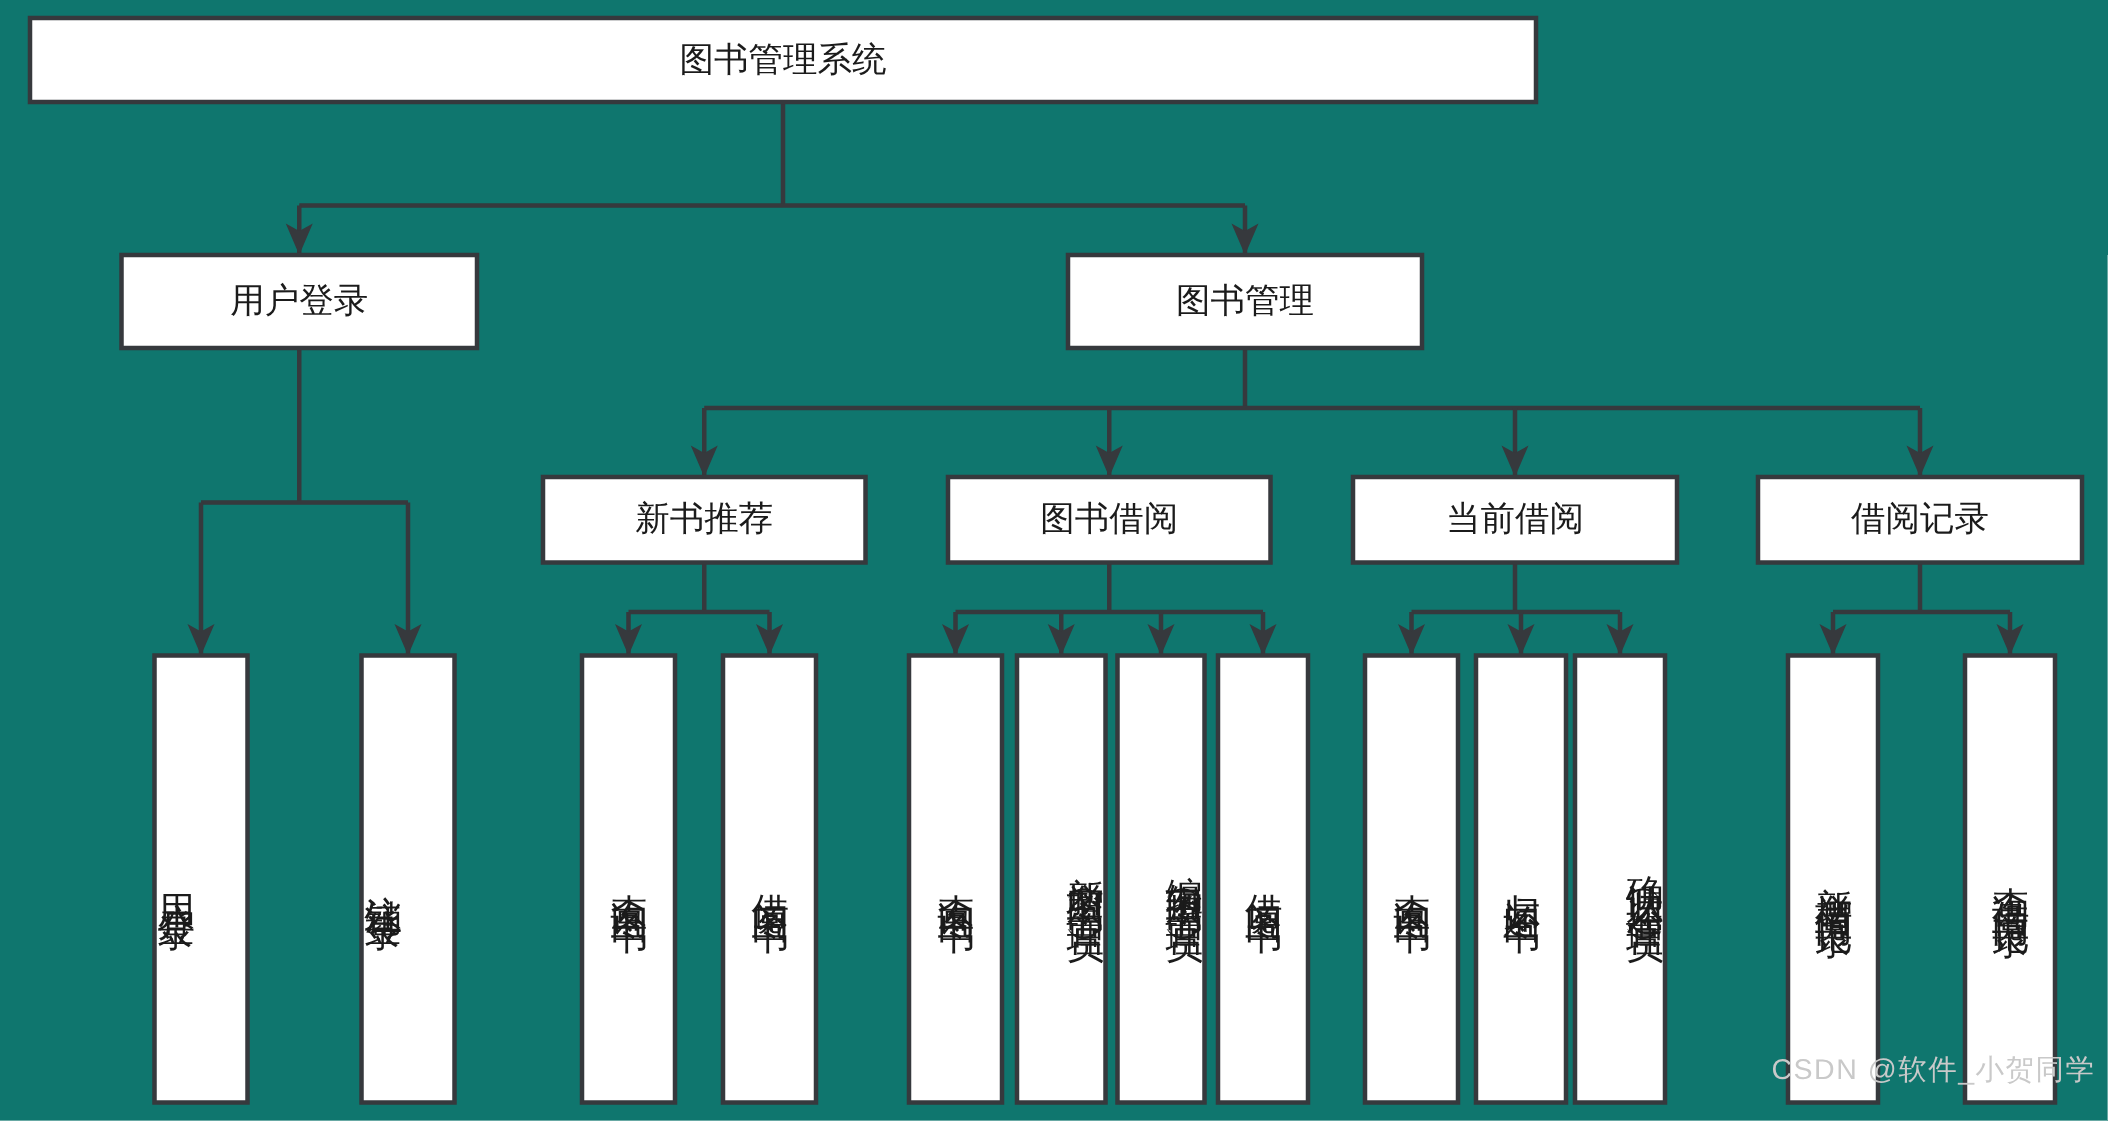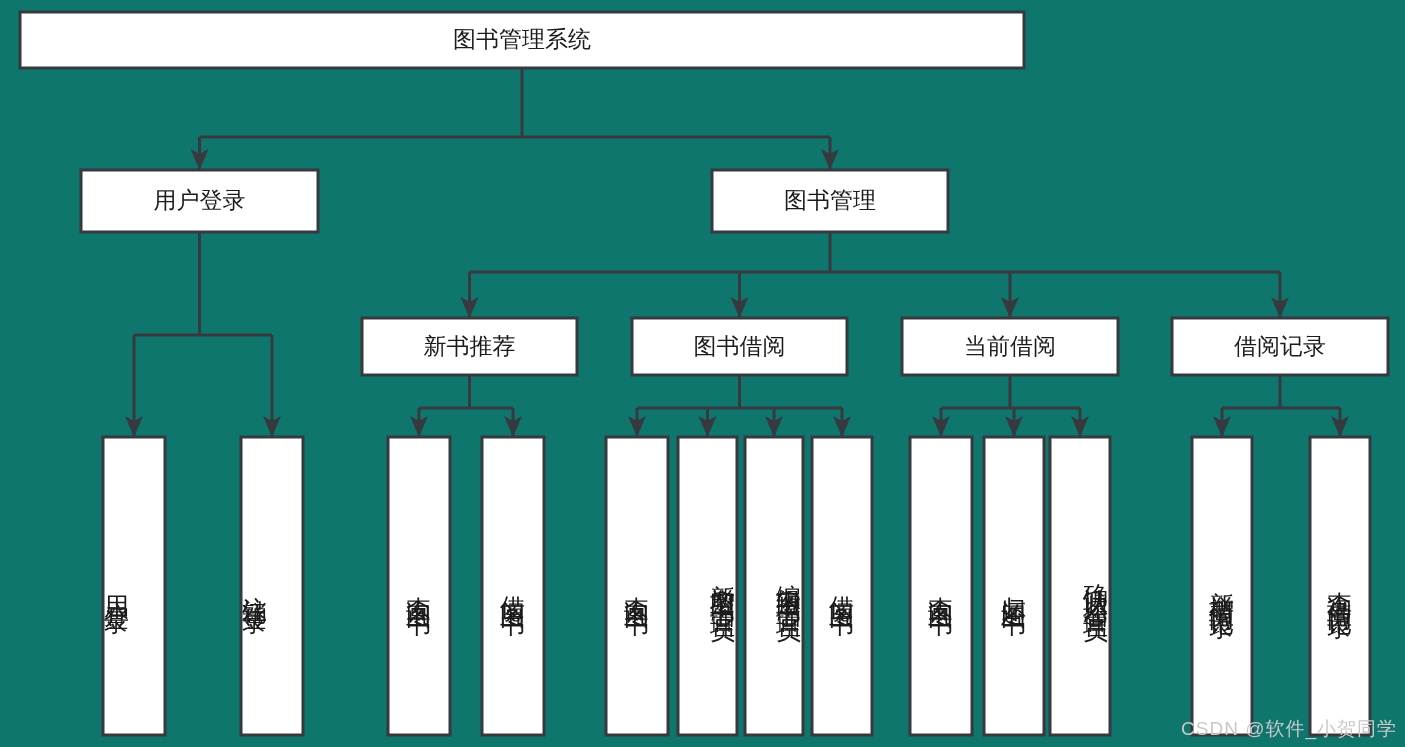--- a/index.html
+++ b/index.html
@@ -61,21 +61,21 @@
     color: #1b1b1b;
     white-space: nowrap;
     display: flex;
     align-items: flex-start;
     justify-content: center;
     pointer-events: none;
   }
   .watermark {
     position: absolute;
     right: 8px;
-    bottom: 5px;
+    bottom: 21px;
     font-family: "Liberation Sans", "DejaVu Sans", sans-serif;
     font-size: 19px;
     color: #c9c9c9;
     letter-spacing: 1px;
     white-space: nowrap;
   }
 </style>
 </head>
 <body>
 

